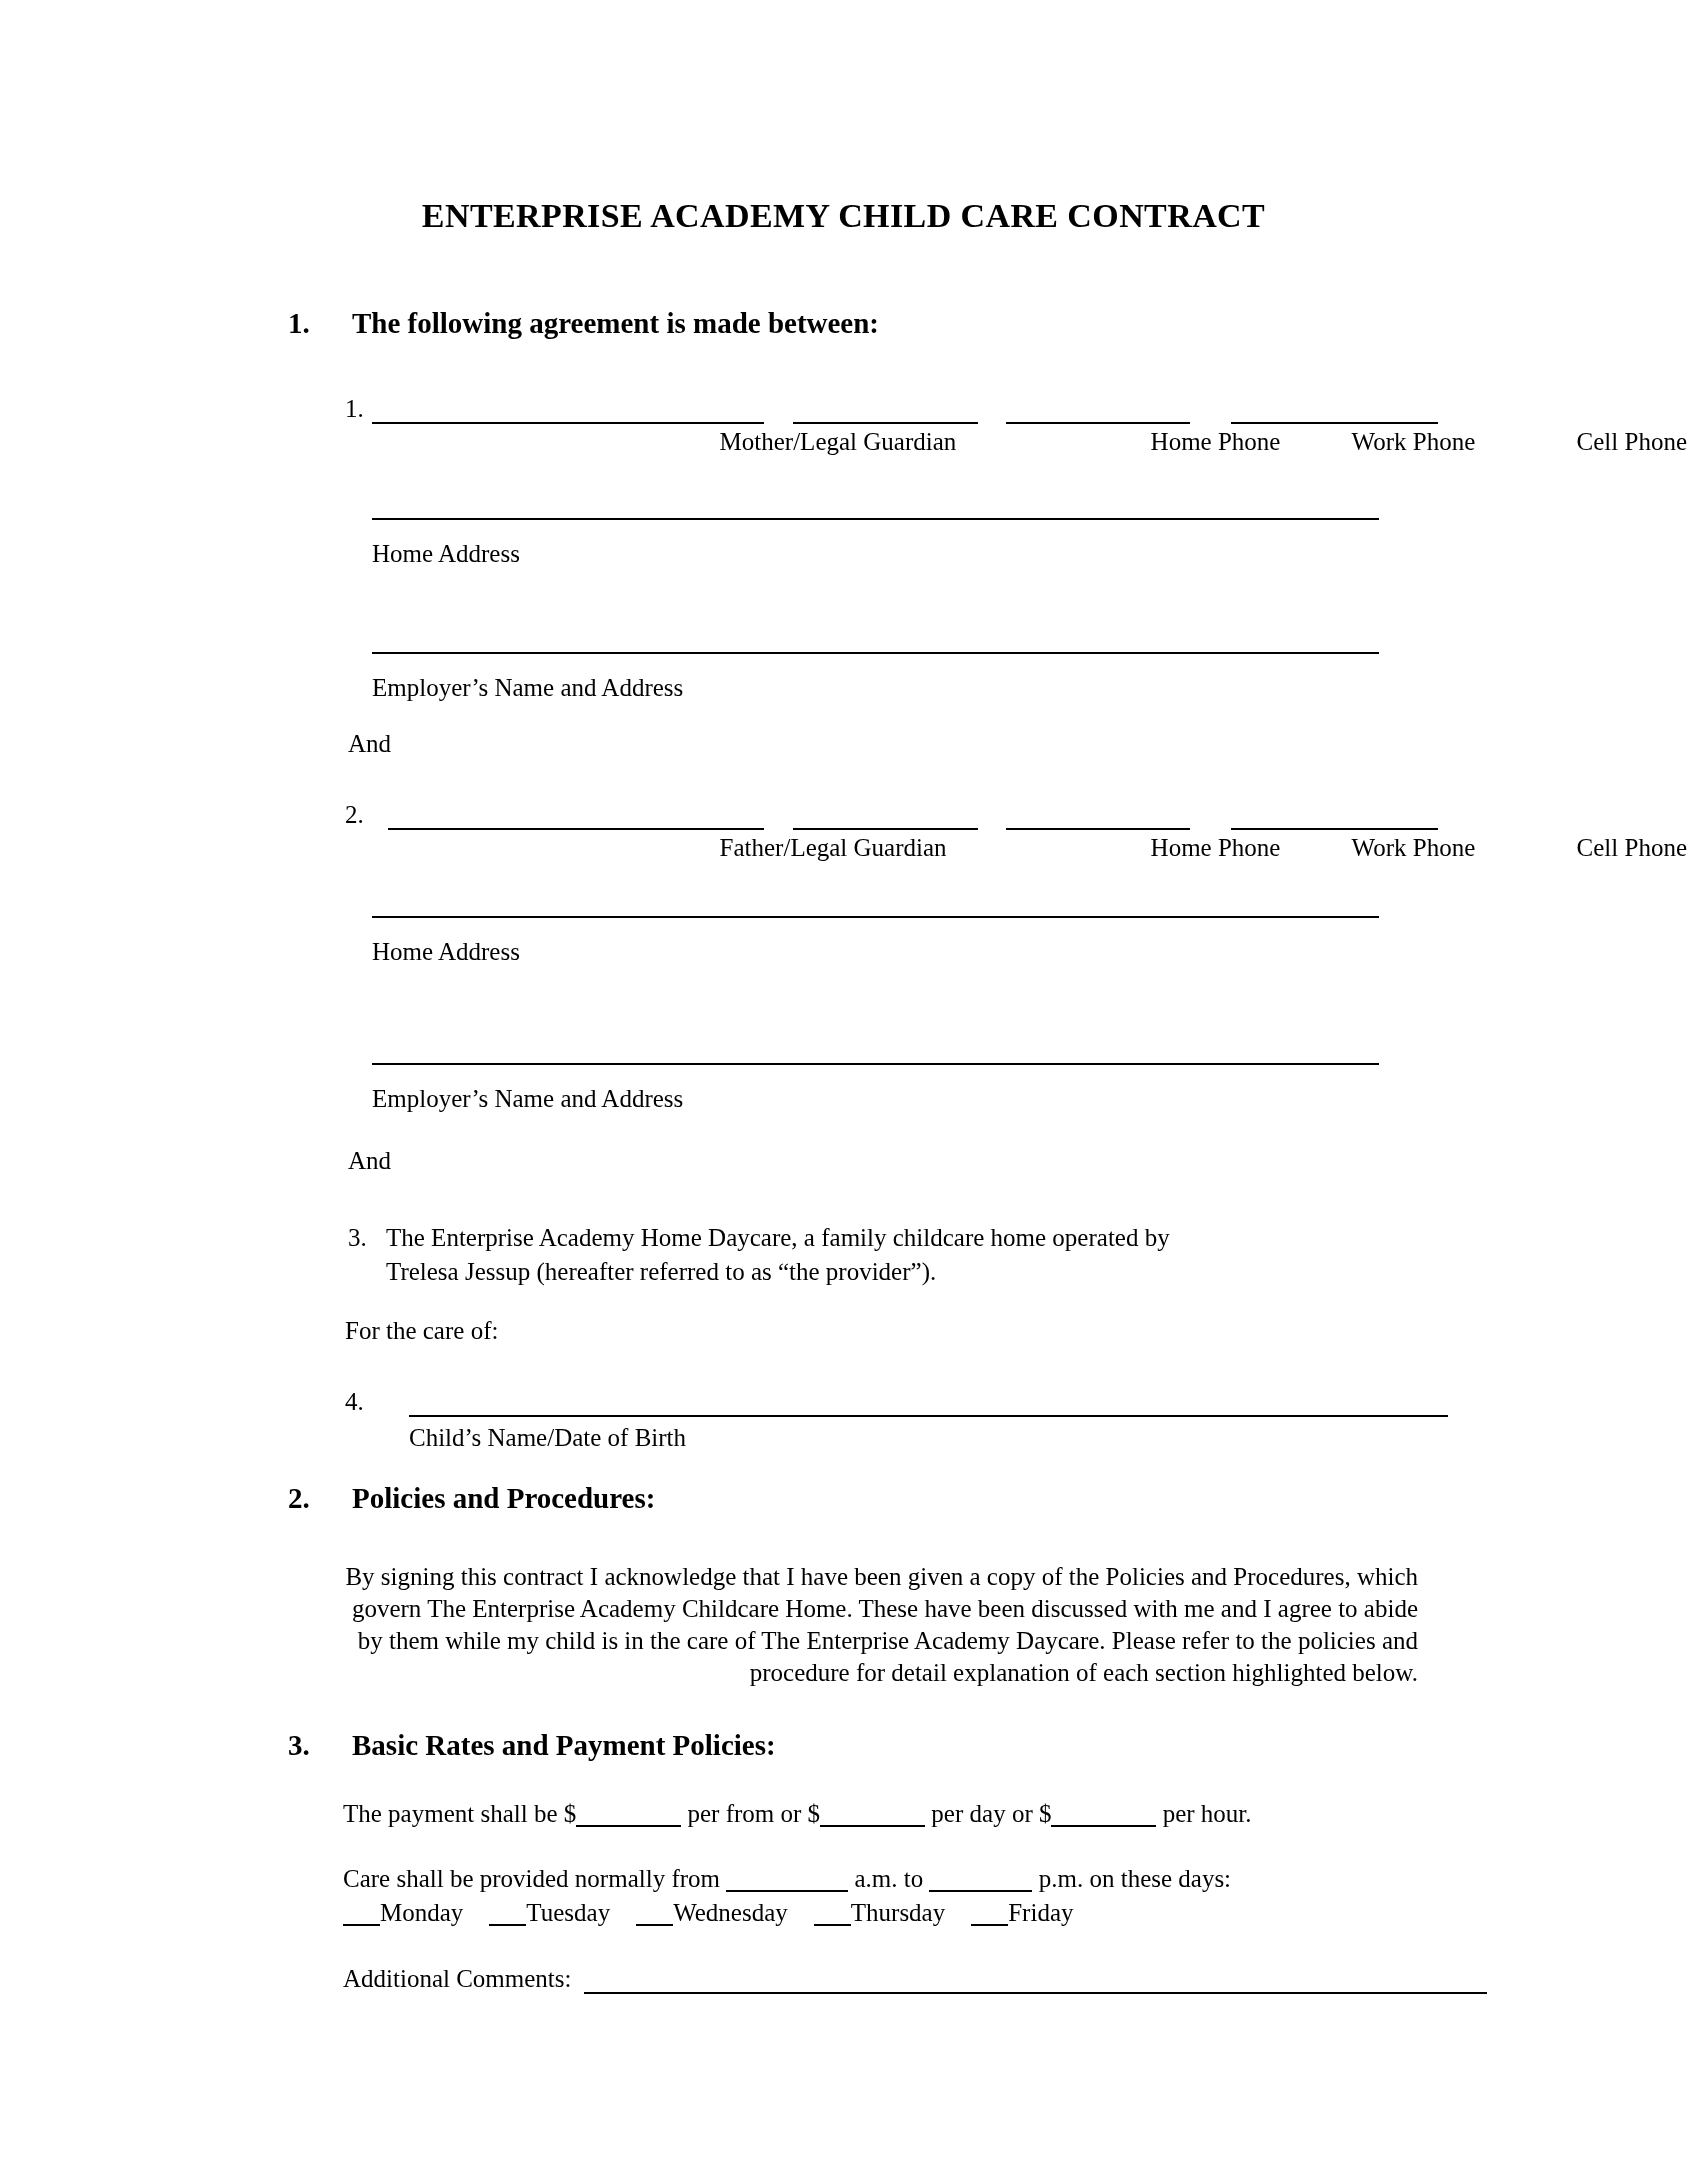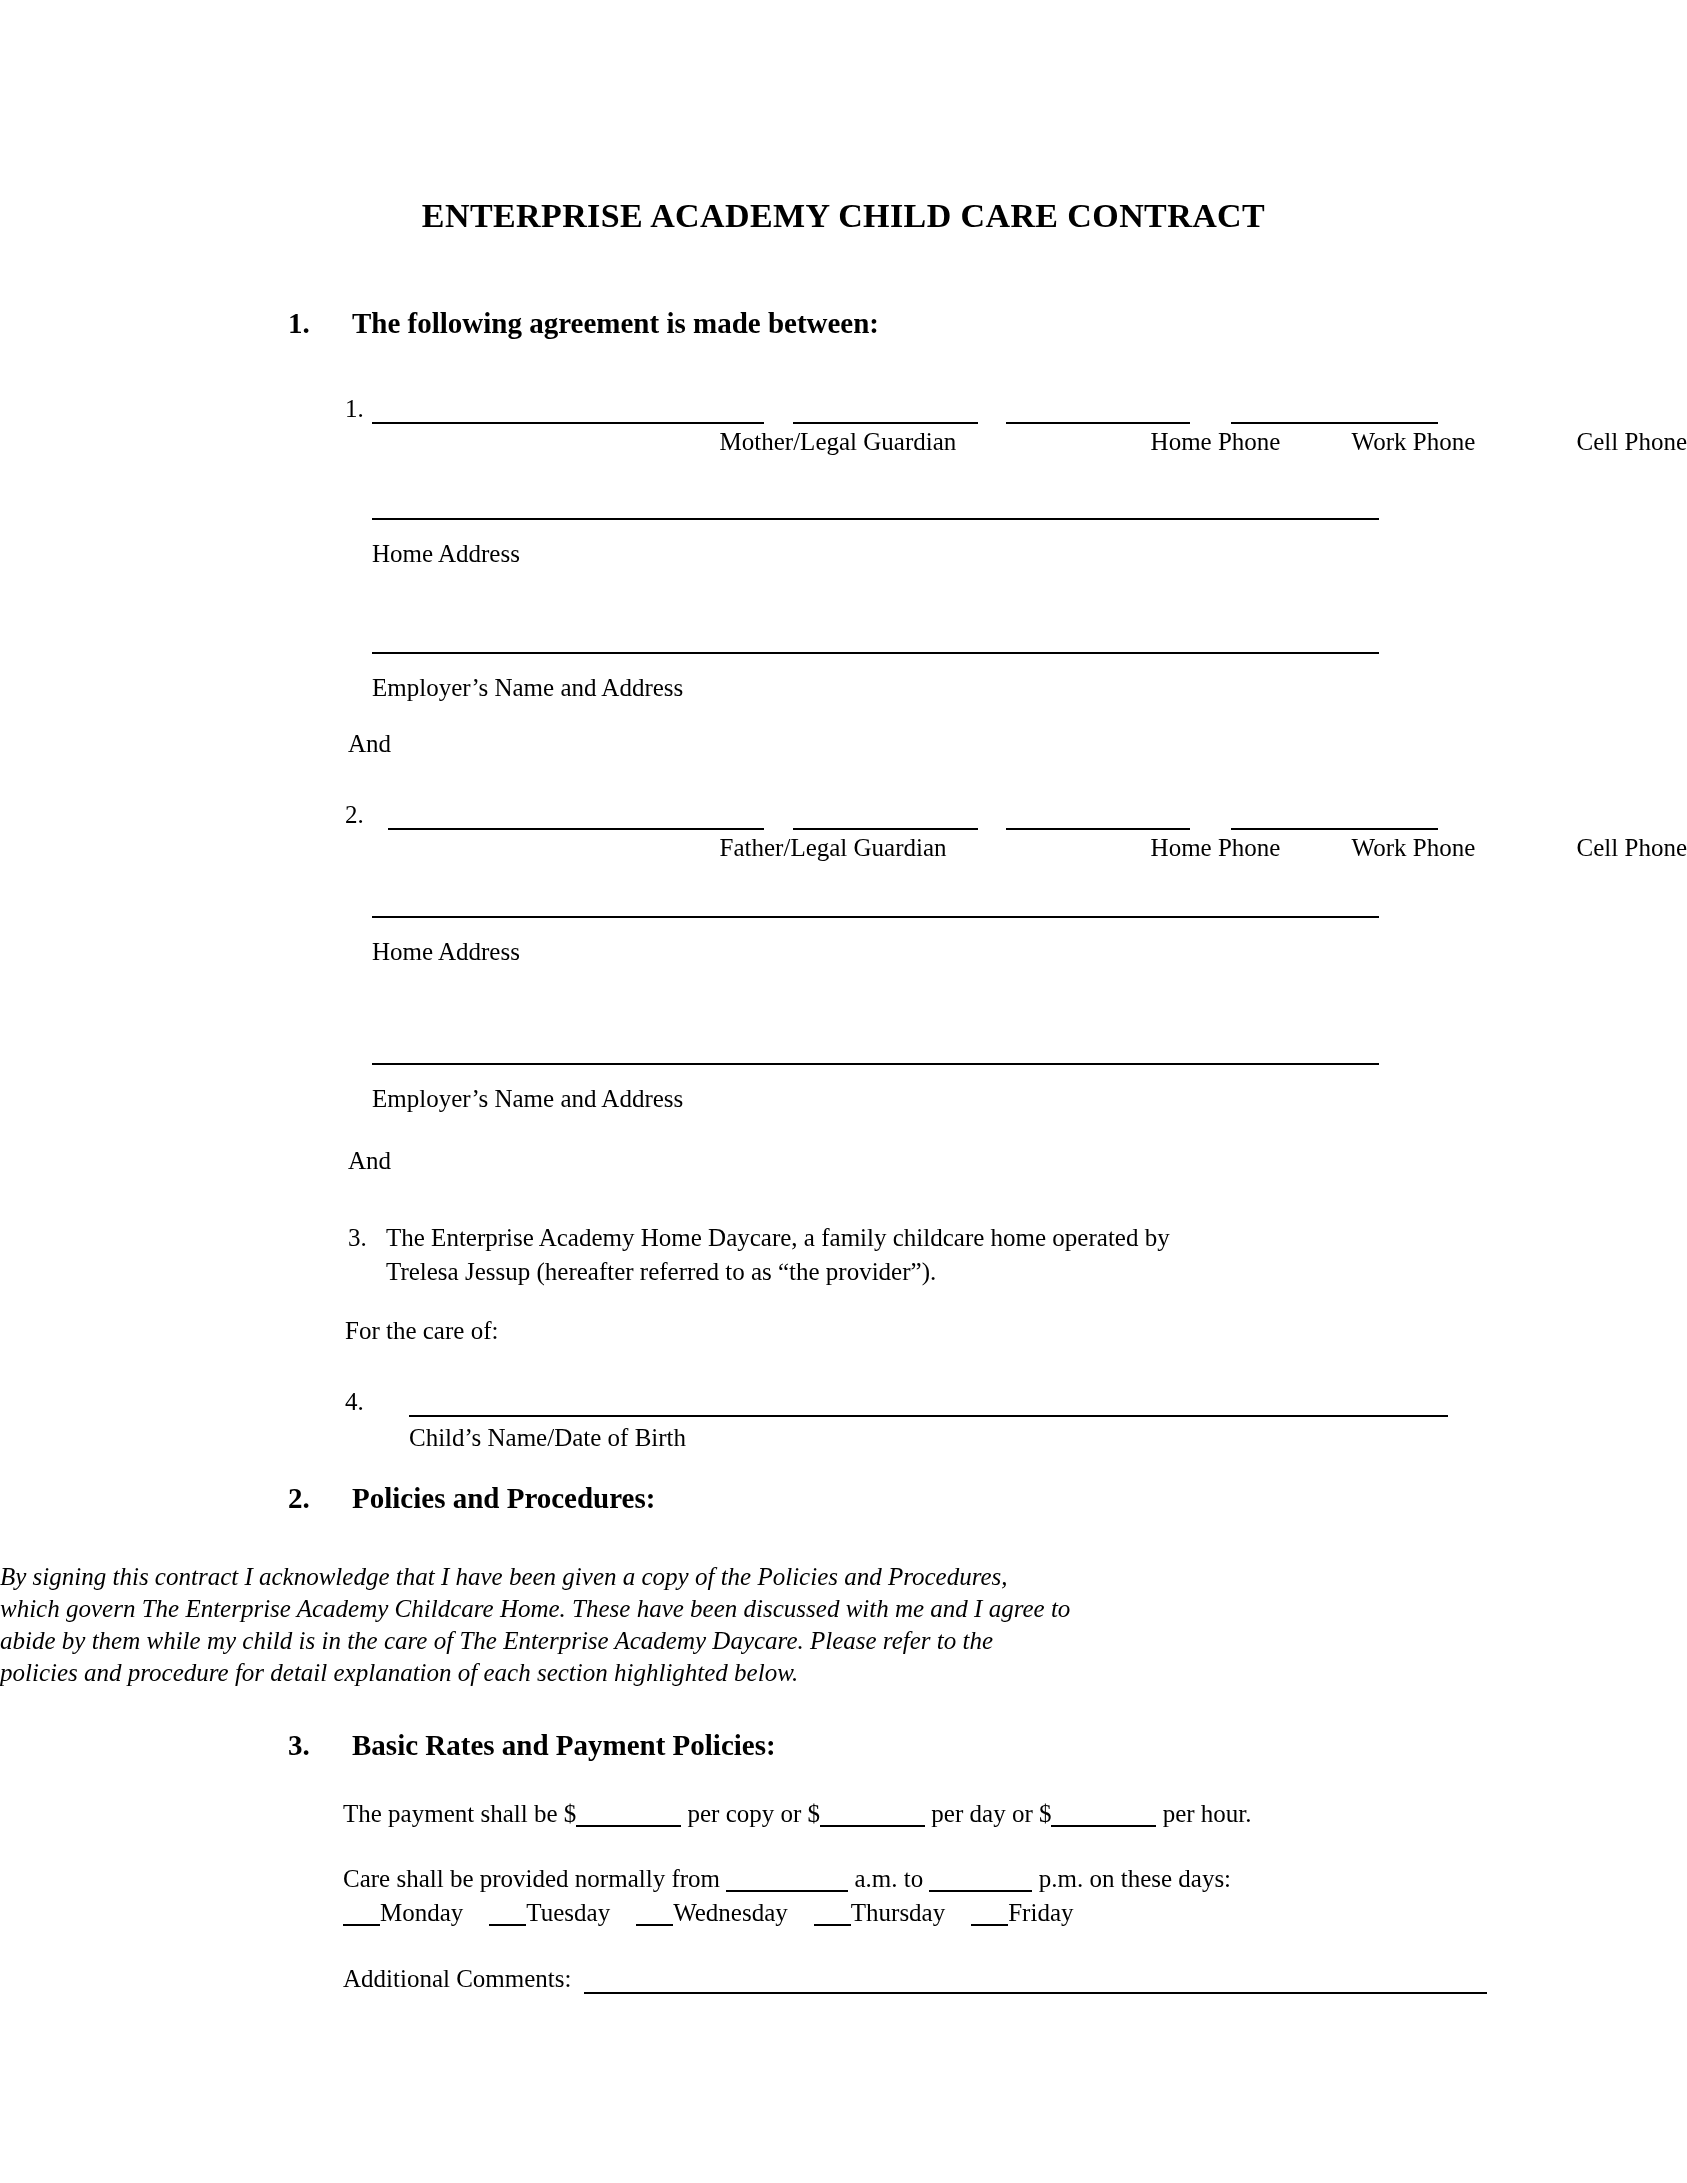--- a/index.html
+++ b/index.html
@@ -112,25 +112,25 @@
     margin-left: 345px;
     margin-top: 40px;
     line-height: 31px;
   }
   .child-row .sub-num { width: 64px; flex: 0 0 auto; }
   .b-child { width: 1039px; }
   .child-caption { margin-left: 409px; margin-top: 5.2px; line-height: 31px; }
 
   
   .policies-para {
+    margin-left: 345px;
     margin-top: 45px;
     width: 1073px;
     line-height: 32px;
-    text-align: left;
-    font-style: italic;
+    text-align: right;
   }
 
   
   .pay-line { margin-left: 343px; margin-top: 35px; line-height: 31px; }
   .pay-line .blank, .care-line .blank, .day-blank { vertical-align: -5.2px; }
   .b-rate { width: 105px; }
   .care-line { margin-left: 343px; margin-top: 34px; line-height: 32px; }
   .b-from { width: 122px; }
   .b-to { width: 103px; }
   .days-line { margin-left: 343px; line-height: 32px; margin-top: 1.7px; }
@@ -229,21 +229,21 @@
     <span class="sec-num">2.</span>
     <span>Policies and Procedures:</span>
   </div>
   <div class="policies-para">By signing this contract I acknowledge that I have been given a copy of the Policies and Procedures, which govern The Enterprise Academy Childcare Home. These have been discussed with me and I agree to abide by them while my child is in the care of The Enterprise Academy Daycare. Please refer to the policies and procedure for detail explanation of each section highlighted below.</div>
 
   <div class="sec-heading sec3">
     <span class="sec-num">3.</span>
     <span>Basic Rates and Payment Policies:</span>
   </div>
 
-  <div class="pay-line"><span>The payment shall be $</span><span class="blank b-rate"></span><span> per copy or $</span><span class="blank b-rate"></span><span> per day or $</span><span class="blank b-rate"></span><span> per hour.</span></div>
+  <div class="pay-line"><span>The payment shall be $</span><span class="blank b-rate"></span><span> per from or $</span><span class="blank b-rate"></span><span> per day or $</span><span class="blank b-rate"></span><span> per hour.</span></div>
 
   <div class="care-line"><span>Care shall be provided normally from </span><span class="blank b-from"></span><span> a.m. to </span><span class="blank b-to"></span><span> p.m. on these days:</span></div>
 
   <div class="days-line"><span class="day-item"><span class="blank day-blank"></span><span>Monday</span></span><span class="day-item"><span class="blank day-blank"></span><span>Tuesday</span></span><span class="day-item"><span class="blank day-blank"></span><span>Wednesday</span></span><span class="day-item"><span class="blank day-blank"></span><span>Thursday</span></span><span class="day-item"><span class="blank day-blank"></span><span>Friday</span></span></div>
 
   <div class="comments-row">
     <span class="comments-label">Additional Comments:</span>
     <span class="comments-line"></span>
   </div>
 

